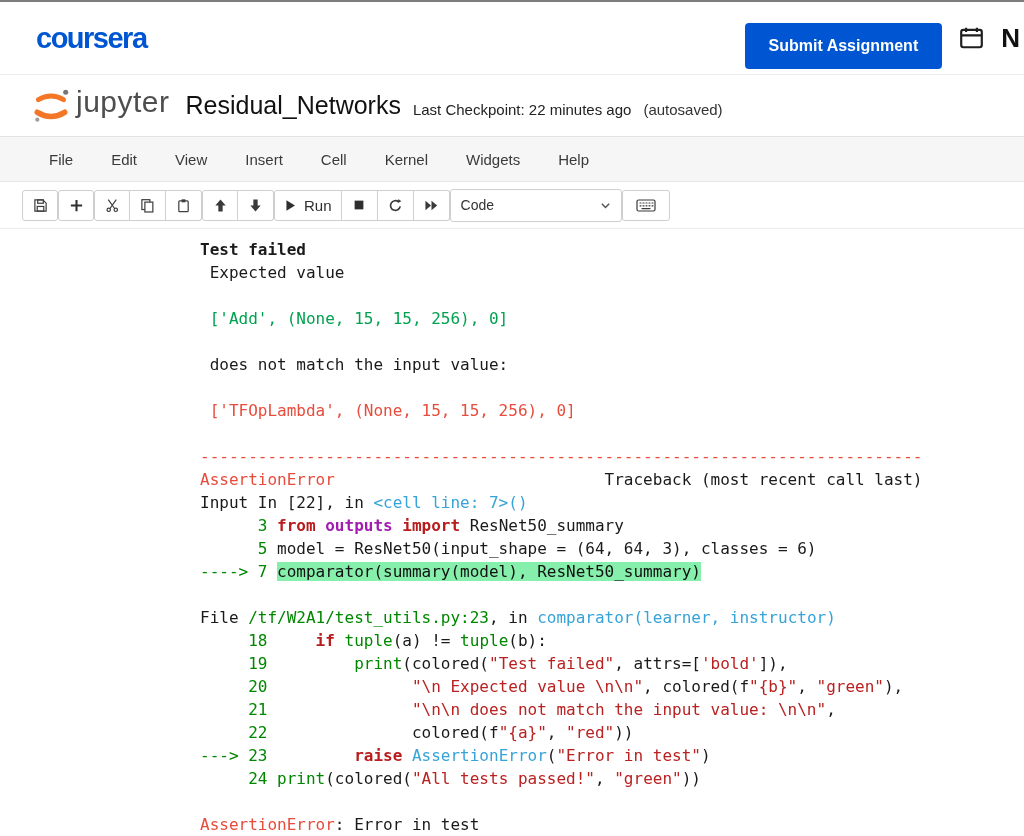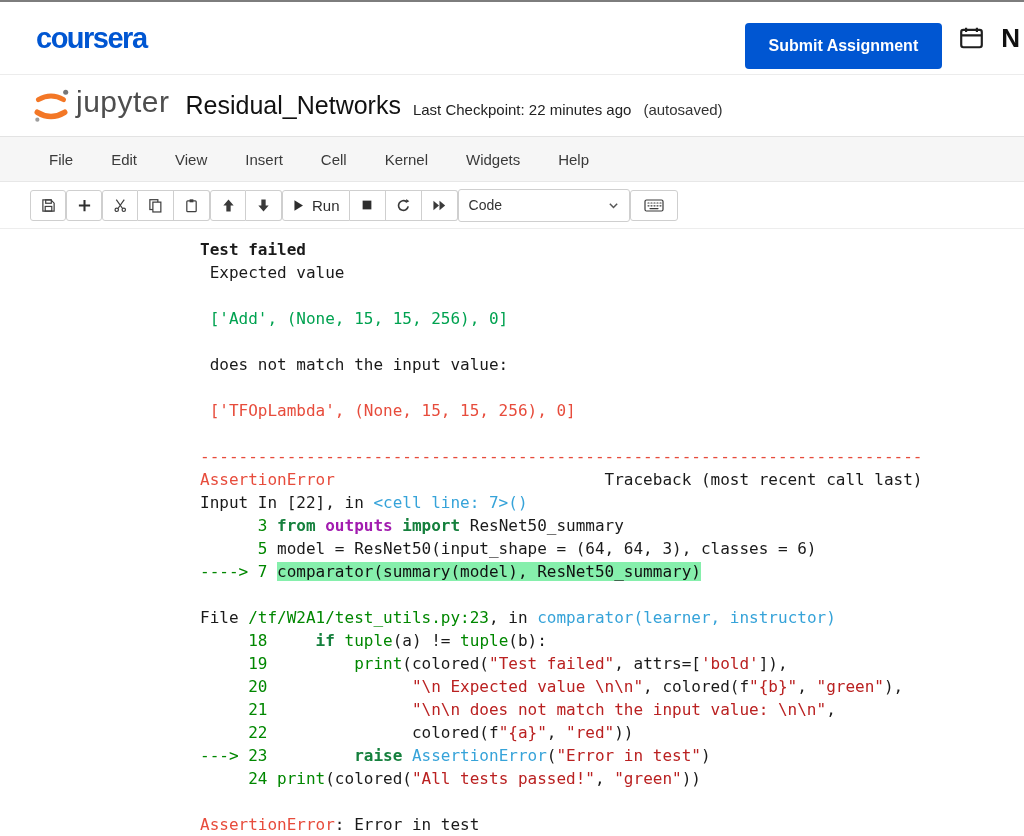--- a/index.html
+++ b/index.html
@@ -27,21 +27,21 @@
   .ncheckpoint { font-size:15px; color:#222; margin-left:12px; align-self:center; padding-top:8px;text-align:center; }
   .nautosave { font-size:15px; color:#333; margin-left:12px; align-self:center; padding-top:8px; }
 
   
   .menubar { height:45px; background:#f6f6f6; border-bottom:1px solid #e7e7e7;
     display:flex; align-items:center; padding-left:30px; }
   .menu-item { font-size:15px; color:#3a3a3a; padding:12px 19px; cursor:pointer; }
 
   
   .toolbar { height:47px; background:#fff; display:flex; align-items:center;
-    padding-left:30px; gap:0; border-bottom:1px solid #ededed; }
+    padding-left:22px; gap:0; border-bottom:1px solid #ededed; }
   .group { display:flex; }
   .btn { height:31px; min-width:36px; padding:0 9px; background:#fff;
     border:1px solid #cfcfcf; border-radius:3px; display:flex; align-items:center;
     justify-content:center; gap:7px; cursor:pointer; color:#333; }
   .group .btn { border-radius:0; border-left-width:0; }
   .group .btn:first-child { border-left-width:1px; border-radius:3px 0 0 3px; }
   .group .btn:last-child { border-radius:0 3px 3px 0; }
   .group .btn:only-child { border-radius:3px; }
   .btn .lbl { font-size:15px; color:#2e2e2e; }
   .cellsel { width:172px; height:33px; border:1px solid #cfcfcf; border-radius:3px;
@@ -49,21 +49,21 @@
     font-size:14px; color:#333; cursor:pointer; background:#fff; }
 
   
   .nb { background:#fff; }
   .tb { margin:0; padding:9px 0 0 200px;
     font-family:"DejaVu Sans Mono", monospace; font-size:16px; line-height:23px;
     color:#1a1a1a; }
   .line { height:23px; white-space:pre; }
   .b  { font-weight:bold; }
   .g  { color:#008700; }
-  .gb { color:#15803d; font-weight:bold; }
+  .gb { color:#b91c1c; font-weight:bold; }
   .g2 { color:#00a250; }
   .r  { color:#e74c3c; }
   .s  { color:#ba2121; }
   .c  { color:#36a3d9; }
   .nbm{ color:#a21caf; font-weight:bold; }
   .hl { background:#86efac; color:#111; }
 </style>
 </head>
 <body>
 

